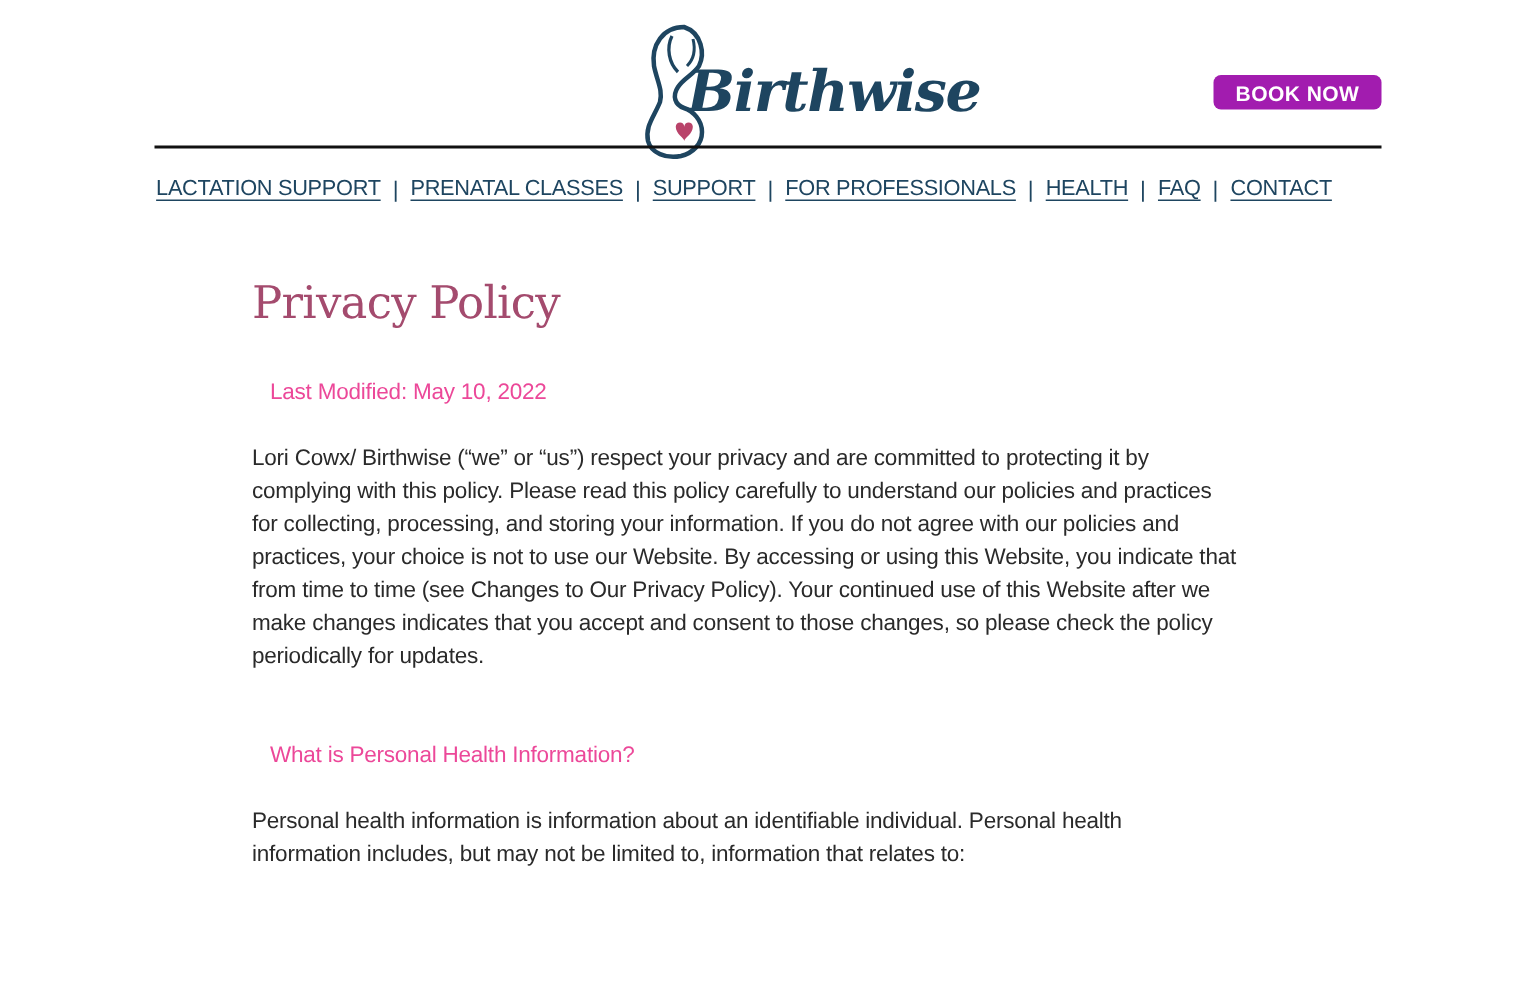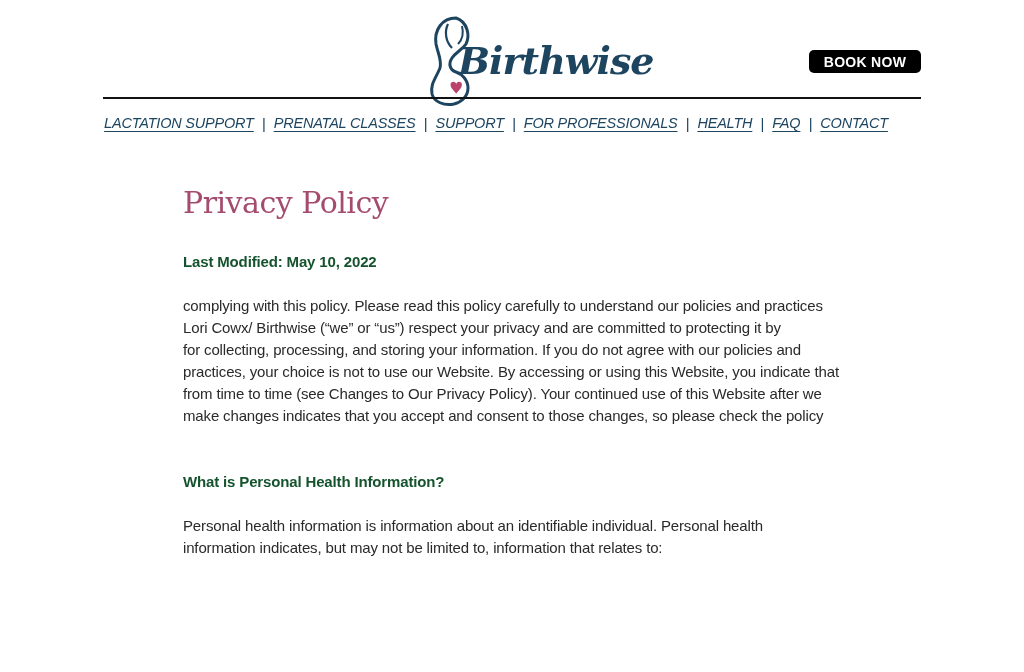--- a/index.html
+++ b/index.html
@@ -9,45 +9,45 @@
   .header { position: absolute; left: 0; top: 0; width: 1024px; height: 110px; }
   .logo { position: absolute; left: 428px; top: 14px; width: 172px; height: 94px; }
   .logo svg { display: block; }
   .logo-text {
     position: absolute; left: 36px; top: 24px;
     font-family: "DejaVu Serif", serif; font-style: italic; font-weight: bold;
     font-size: 38px; color: #1e4560; letter-spacing: -1px;
   }
   .book-btn {
     position: absolute; left: 809px; top: 50px; width: 112px; height: 23px;
-    background: #000000; color: #fff; border-radius: 5px;
+    background: #a21caf; color: #fff; border-radius: 5px;
     font-family: "Liberation Sans", sans-serif; font-weight: bold; font-size: 14px;
     display: flex; align-items: center; justify-content: center; letter-spacing: 0.3px;
     cursor: pointer;
   }
   .rule { position: absolute; left: 103px; top: 97px; width: 818px; height: 1.5px; background: #111; }
 
   .nav {
     position: absolute; left: 0; top: 115px; width: 992px; height: 22px;
-    display: flex; justify-content: center; align-items: flex-start;
-    font-family: "Liberation Sans", sans-serif; font-size: 14.5px; color: #1e4560; font-style: italic;
+    display: flex; justify-content: center; align-items: center;
+    font-family: "Liberation Sans", sans-serif; font-size: 14.5px; color: #1e4560;
   }
   .nav a {
     color: #1e4560; text-decoration: underline; text-underline-offset: 3px;
     letter-spacing: -0.2px; cursor: pointer;
   }
   .nav .sep { margin: 0 8px; color: #1e4560; font-size: 15px; }
 
-  .content { position: absolute; left: 183px; top: 182px; width: 700px; }
+  .content { position: absolute; left: 168px; top: 182px; width: 700px; }
   .title {
     font-family: "DejaVu Serif", serif; font-size: 30px; color: #a44b6e;
     font-weight: normal; line-height: 42px; letter-spacing: -0.5px;
   }
   .p { font-family: "Liberation Sans", sans-serif; font-size: 15px; line-height: 22px; color: #2a2a2a; letter-spacing: -0.15px; }
-  .b { font-weight: bold; color: #14532d; }
+  .b { font-weight: normal; color: #ec4899; margin-left: 12px; }
   .gap { height: 22px; }
 </style>
 </head>
 <body>
 
 <div class="header">
   <div class="logo">
     <svg width="172" height="94" viewBox="0 0 172 94">
       <path d="M28 4 C14 4 6 16 8 30 C10 40 14 46 12 54 C8 64 2 70 4 80 C6 88 16 92 26 90 C34 88 40 82 40 74 C40 66 34 60 28 58 C22 56 20 50 24 44 C28 38 34 36 38 30 C42 22 40 8 28 4 Z" fill="none" stroke="#1e4560" stroke-width="3"></path>
       <path d="M20 10 C16 18 18 28 24 34" fill="none" stroke="#1e4560" stroke-width="2.2"></path>
@@ -75,29 +75,30 @@
   <span class="sep">|</span>
   <a>CONTACT</a>
 </nav>
 
 <main class="content">
   <h1 class="title">Privacy Policy</h1>
   <div style="height:27px"></div>
   <p class="p b">Last Modified: May 10, 2022</p>
   <div class="gap"></div>
   <div>
+    <p class="p">Lori Cowx/ Birthwise (“we” or “us”) respect your privacy and are committed to protecting it by</p>
     <p class="p">complying with this policy. Please read this policy carefully to understand our policies and practices</p>
-    <p class="p">Lori Cowx/ Birthwise (“we” or “us”) respect your privacy and are committed to protecting it by</p>
     <p class="p">for collecting, processing, and storing your information. If you do not agree with our policies and</p>
     <p class="p">practices, your choice is not to use our Website. By accessing or using this Website, you indicate that</p>
     <p class="p">from time to time (see Changes to Our Privacy Policy). Your continued use of this Website after we</p>
     <p class="p">make changes indicates that you accept and consent to those changes, so please check the policy</p>
+    <p class="p">periodically for updates.</p>
   </div>
   <div class="gap"></div>
   <div class="gap"></div>
   <p class="p b">What is Personal Health Information?</p>
   <div class="gap"></div>
   <div>
     <p class="p">Personal health information is information about an identifiable individual. Personal health</p>
-    <p class="p">information indicates, but may not be limited to, information that relates to:</p>
+    <p class="p">information includes, but may not be limited to, information that relates to:</p>
   </div>
   <div class="gap"></div>
 </main>
 
 </body></html>

